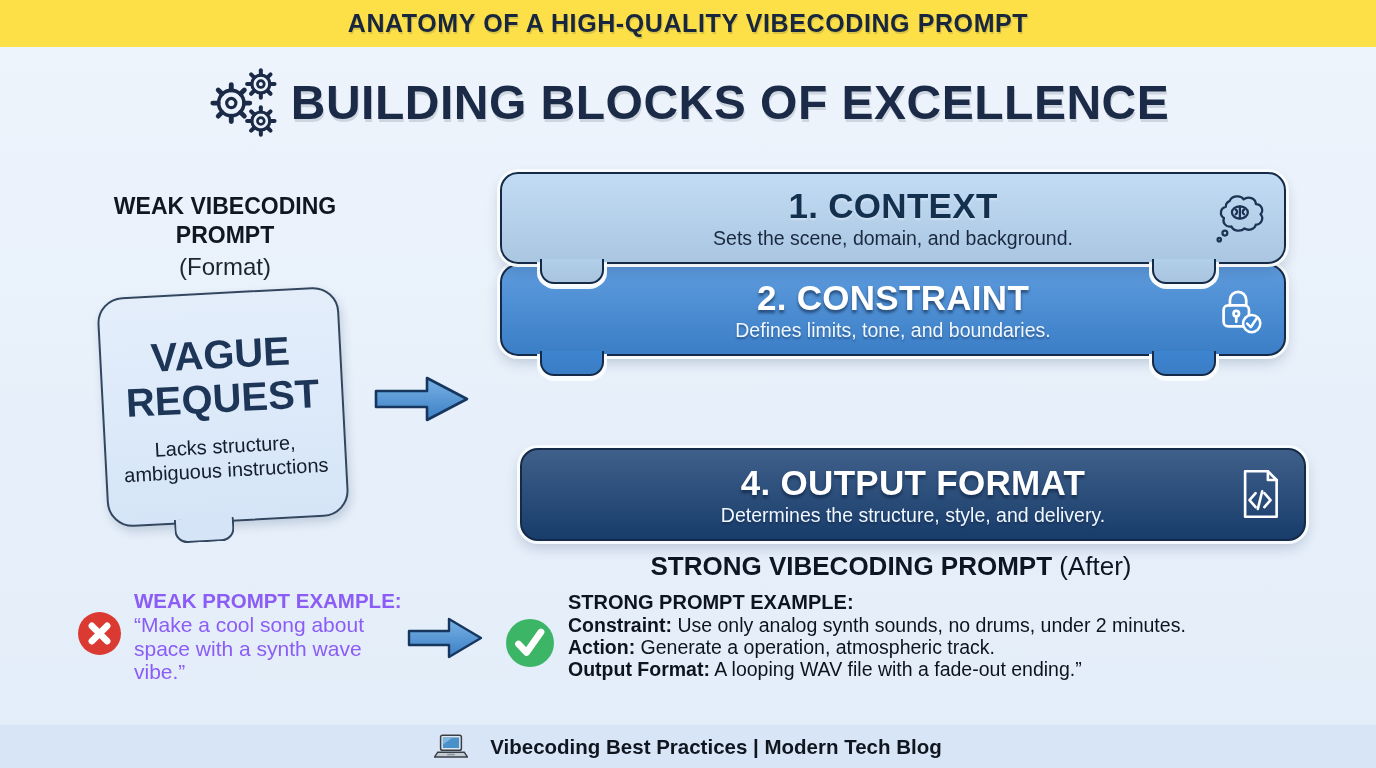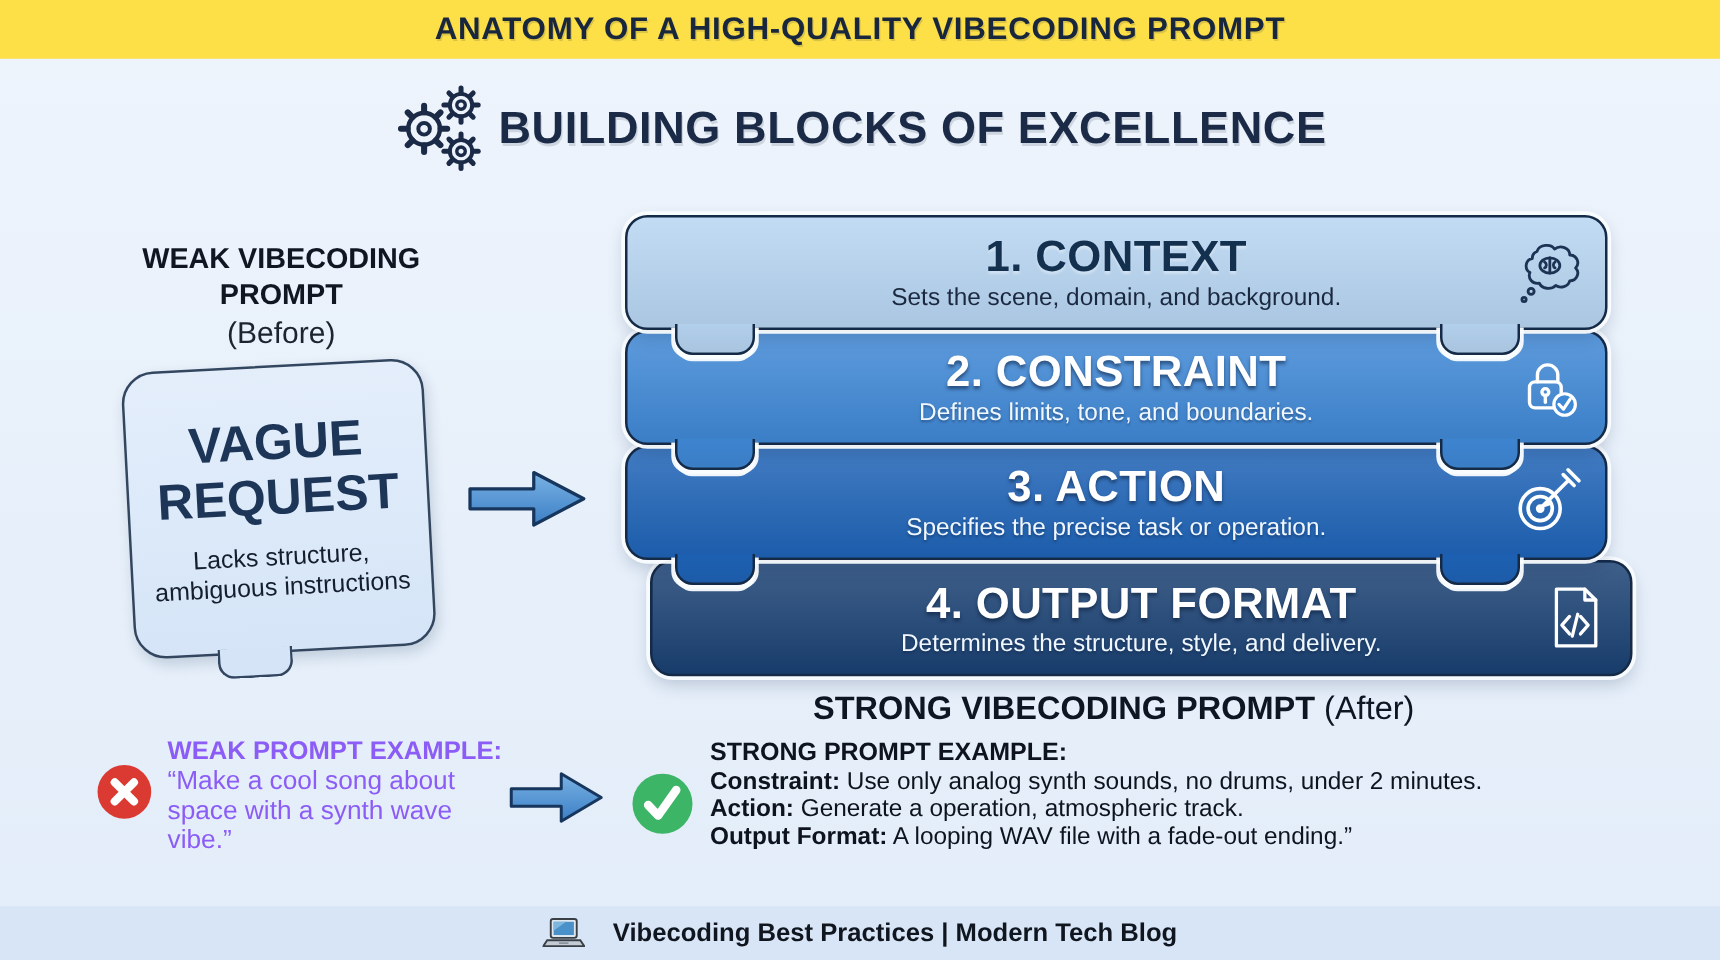--- a/index.html
+++ b/index.html
@@ -21,21 +21,21 @@
     font-size:25px;font-weight:800;color:#18263e;letter-spacing:.6px;
     text-shadow:1px 2px 0 rgba(20,35,60,.15);
   }
 
   
   .main-head{
     left:0;right:0;top:60px;height:84px;
     display:flex;align-items:center;justify-content:center;gap:8px;
   }
   .main-title{
-    font-size:36px;font-weight:800;color:#1b2b47;letter-spacing:.5px;
+    font-size:48px;font-weight:800;color:#1b2b47;letter-spacing:.5px;
     text-shadow:1px 3px 0 rgba(20,35,60,.14);
     text-align:center;
   }
 
   
   .before-label{left:88px;top:192px;width:274px;text-align:center;color:#101722;}
   .before-label .l1{font-size:23px;font-weight:800;line-height:29px;}
   .before-label .l2{font-size:24px;font-weight:400;margin-top:3px;color:#1c2430;}
 
   .vague-card{
@@ -173,21 +173,21 @@
             <path d="M0 -9 V-13" transform="rotate(315)"></path>
         </g>
       </g>
     </svg>
   </span>
   <h1 class="main-title" style="margin:0">BUILDING BLOCKS OF EXCELLENCE</h1>
 </div>
 
 <div class="abs before-label">
   <div class="l1">WEAK VIBECODING PROMPT</div>
-  <div class="l2">(Before)</div>
+  <div class="l2">(Format)</div>
 </div>
 
 <div class="abs vague-card">
   <div class="vague-title">VAGUE
 REQUEST</div>
   <div class="vague-sub">Lacks structure,
 ambiguous instructions</div>
   <div class="vague-tab"></div>
 </div>
 
@@ -233,37 +233,20 @@
         <circle cx="29" cy="36" r="3"></circle>
         <path d="M29 39v6"></path>
         <circle cx="46" cy="47" r="9.5" fill="#3f88d6" stroke-width="2.8"></circle>
         <polyline points="41,47 45,51 51,42" stroke-width="2.8"></polyline>
       </svg>
     </span>
     <div class="tab tab-left" style="background-color: rgb(63, 136, 214);"></div>
     <div class="tab tab-right" style="background-color: rgb(63, 136, 214);"></div>
   </div>
 
-  <div class="block block3 t-light" style="background-color: rgb(30, 99, 183);">
-    <div class="b-title">3. ACTION</div>
-    <div class="b-sub">Specifies the precise task or operation.</div>
-    <span class="block-icon bi3">
-      <svg width="62" height="62" viewBox="0 0 64 64" fill="none" stroke="#ffffff" stroke-width="3" stroke-linecap="round" stroke-linejoin="round">
-        <circle cx="27" cy="37" r="16.5"></circle>
-        <circle cx="27" cy="37" r="10"></circle>
-        <circle cx="27" cy="37" r="3.6" fill="#ffffff" stroke="none"></circle>
-        <path d="M29 35 L50 14"></path>
-        <path d="M46 9l9 9"></path>
-        <path d="M50 5l9 9"></path>
-        <polygon points="27,37 36,34 33,30" fill="#ffffff" stroke="none"></polygon>
-      </svg>
-    </span>
-    <div class="tab tab-left" style="background-color: rgb(30, 99, 183);"></div>
-    <div class="tab tab-right" style="background-color: rgb(30, 99, 183);"></div>
-  </div>
 
   <div class="block block4 t-light" style="background-color: rgb(26, 65, 115);">
     <div class="b-title">4. OUTPUT FORMAT</div>
     <div class="b-sub">Determines the structure, style, and delivery.</div>
     <span class="block-icon bi4">
       <svg width="56" height="60" viewBox="0 0 64 64" fill="none" stroke="#ffffff" stroke-width="3" stroke-linecap="round" stroke-linejoin="round">
         <path d="M15 6h26l10 10v42H15z"></path>
         <path d="M41 6v10h10"></path>
         <polyline points="27,31 20,39 27,47"></polyline>
         <polyline points="37,31 44,39 37,47"></polyline>

